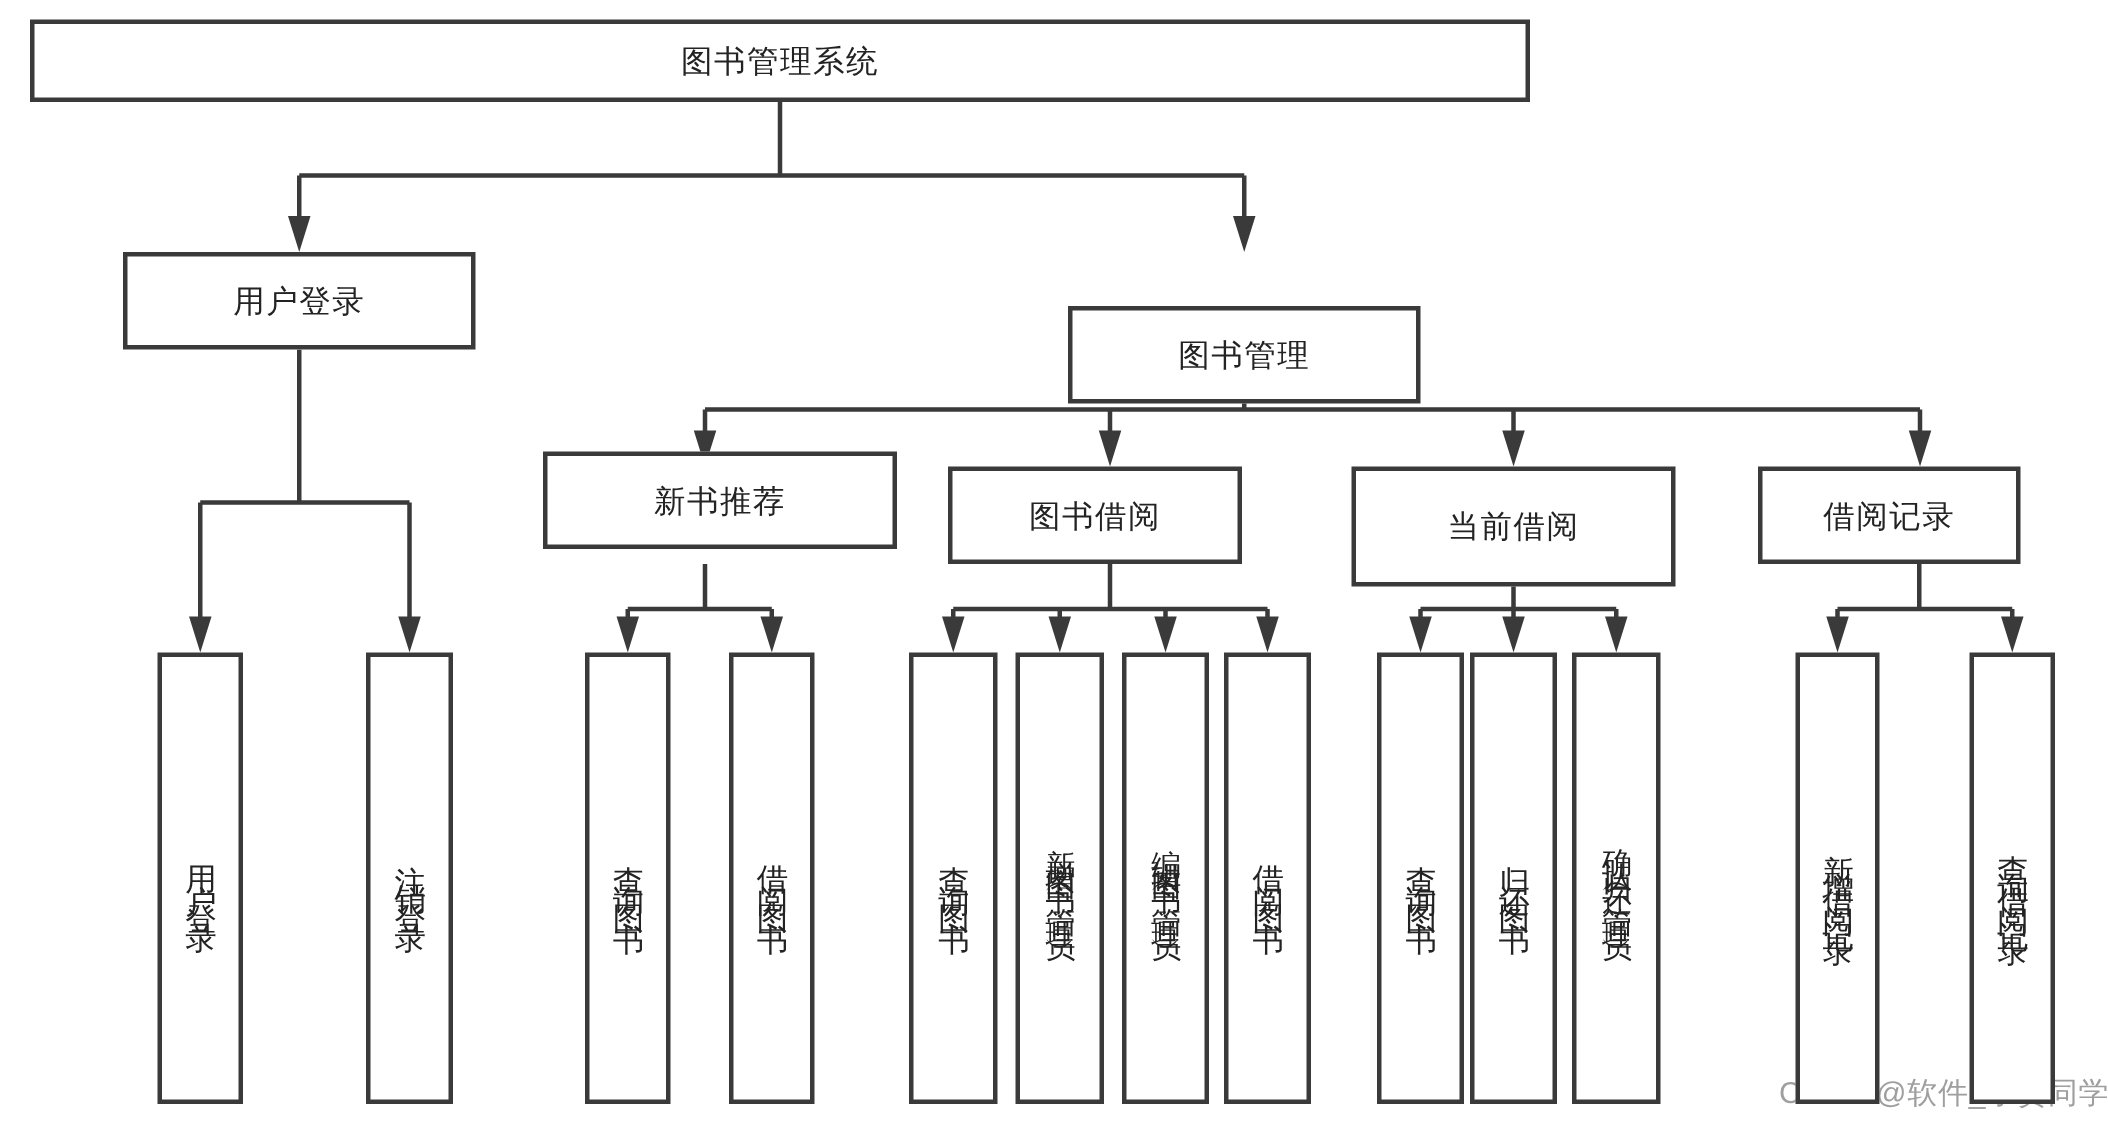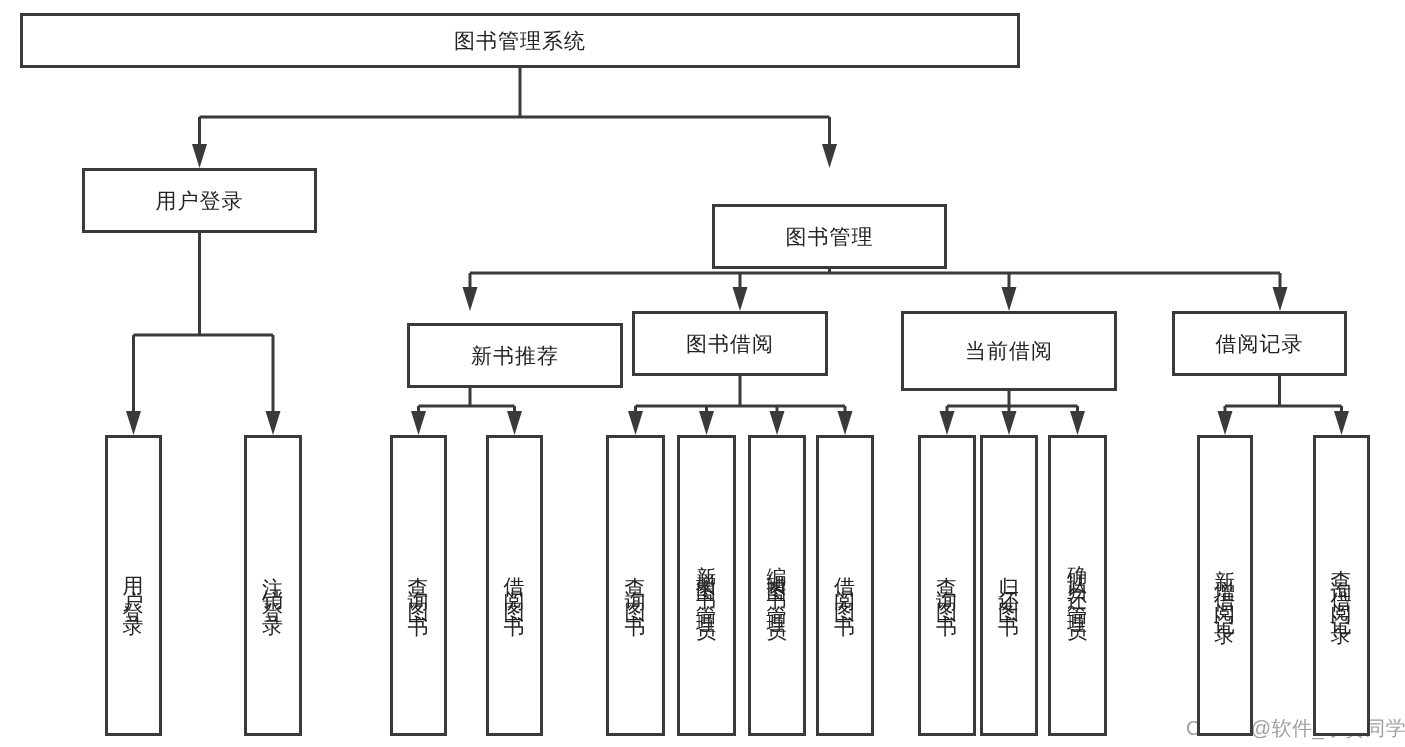--- a/index.html
+++ b/index.html
@@ -79,21 +79,21 @@
   <div class="watermark">CSDN @软件_小贺同学</div>
 <div class="box" style="left: 20px; top: 13px; width: 1000px; height: 55px;">
       <span>图书管理系统</span>
     </div>
     <div class="box" style="left: 82px; top: 168px; width: 235px; height: 65px;">
       <span>用户登录</span>
     </div>
     <div class="box" style="left: 712px; top: 168px; width: 235px; height: 65px; margin-top: 36px;">
       <span>图书管理</span>
     </div>
-    <div class="box" style="left: 362px; top: 323px; width: 216px; height: 65px; margin-left: 45px;">
+    <div class="box" style="left: 362px; top: 301px; width: 236px; height: 65px;">
       <span>新书推荐</span>
     </div>
     <div class="box" style="left: 632px; top: 311px; width: 196px; height: 65px;">
       <span>图书借阅</span>
     </div>
     <div class="box" style="left: 901px; top: 311px; width: 216px; height: 80px;">
       <span>当前借阅</span>
     </div>
     <div class="box" style="left: 1172px; top: 311px; width: 175px; height: 65px;">
       <span>借阅记录</span>

